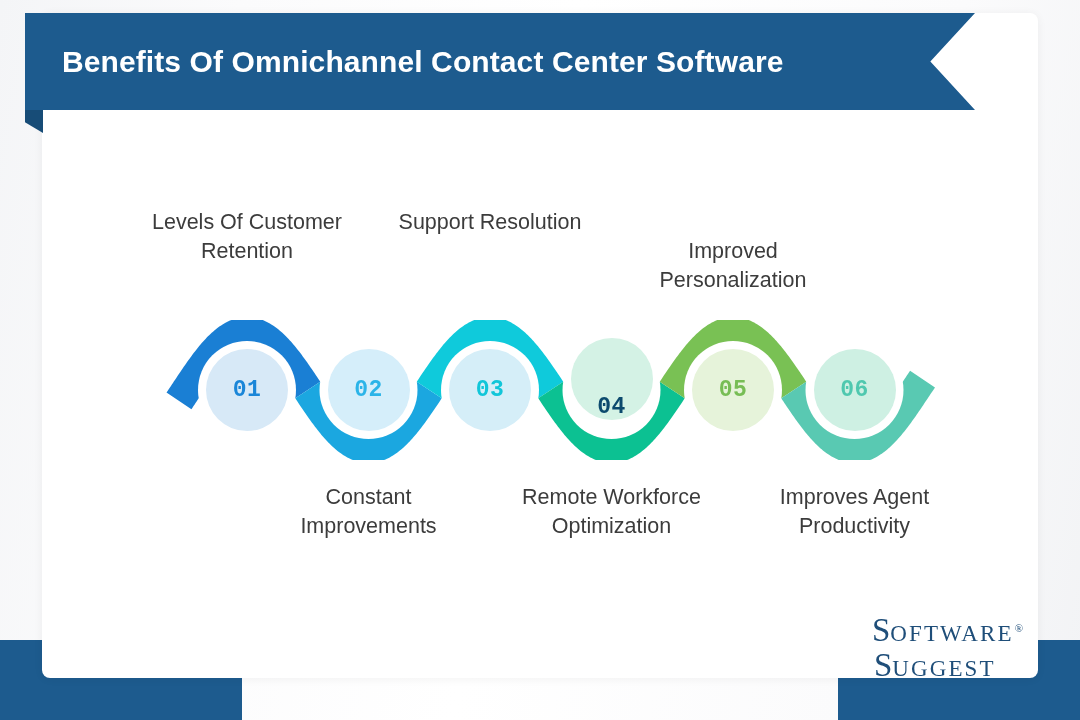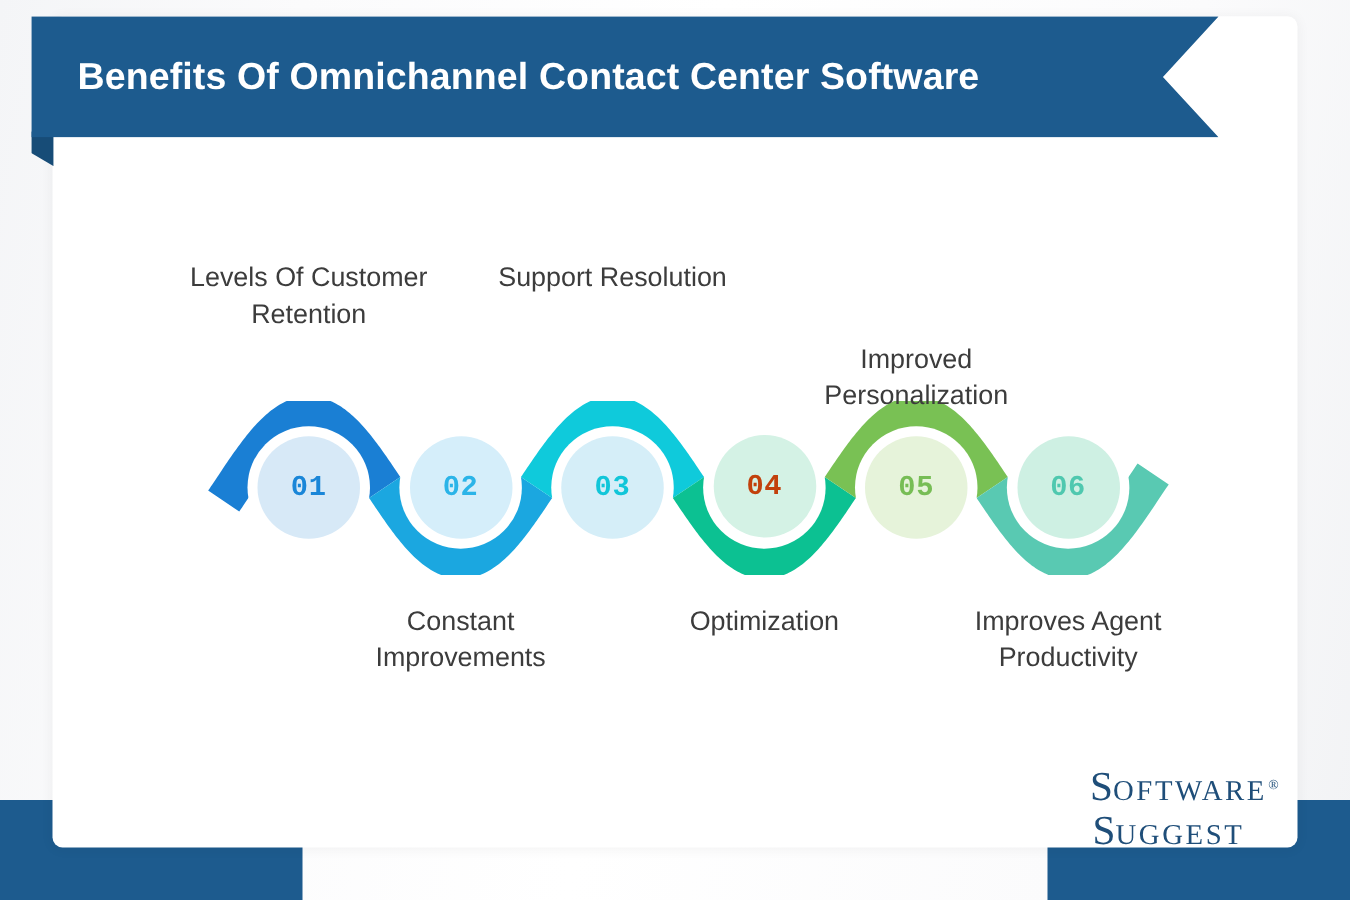--- a/index.html
+++ b/index.html
@@ -192,21 +192,21 @@
       </svg>
       <div class="step-circle" style="left: 206px; top: 349px; width: 82px; height: 82px; background: rgb(215, 233, 247); color: rgb(26, 134, 216);">
         <span>01</span>
       </div>
       <div class="step-circle" style="left: 327.5px; top: 349px; width: 82px; height: 82px; background: rgb(213, 238, 250); color: rgb(43, 180, 232);">
         <span>02</span>
       </div>
       <div class="step-circle" style="left: 449px; top: 349px; width: 82px; height: 82px; background: rgb(213, 238, 248); color: rgb(17, 198, 217);">
         <span>03</span>
       </div>
-      <div class="step-circle" style="left: 570.5px; top: 348px; width: 82px; height: 82px; background: rgb(212, 242, 229); color: #c2410c;">
+      <div class="step-circle" style="left: 570.5px; top: 338px; width: 82px; height: 82px; background: rgb(212, 242, 229); color: #0c4a6e; align-items: flex-end;">
         <span>04</span>
       </div>
       <div class="step-circle" style="left: 692px; top: 349px; width: 82px; height: 82px; background: rgb(230, 243, 218); color: rgb(119, 189, 85);">
         <span>05</span>
       </div>
       <div class="step-circle" style="left: 813.5px; top: 349px; width: 82px; height: 82px; background: rgb(206, 240, 227); color: rgb(79, 200, 175);">
         <span>06</span>
       </div>
     </div>
   <div id="labels-layer">
@@ -215,23 +215,24 @@
         <div>Retention</div>
       </div>
       <div class="step-label" style="color: rgb(60, 60, 60); width: 240px; left: 248.5px; top: 483px;">
         <div>Constant</div>
         <div>Improvements</div>
       </div>
       <div class="step-label" style="color: rgb(60, 60, 60); width: 240px; left: 370px; top: 208px;">
         <div>Support Resolution</div>
       </div>
       <div class="step-label" style="color: rgb(60, 60, 60); width: 240px; left: 491.5px; top: 483px;">
+        <div>Remote Workforce</div>
         <div>Optimization</div>
       </div>
-      <div class="step-label" style="color: rgb(60, 60, 60); width: 240px; left: 613px; top: 237px; margin-top: 36px;">
+      <div class="step-label" style="color: rgb(60, 60, 60); width: 240px; left: 613px; top: 237px;">
         <div>Improved</div>
         <div>Personalization</div>
       </div>
       <div class="step-label" style="color: rgb(60, 60, 60); width: 240px; left: 734.5px; top: 483px;">
         <div>Improves Agent</div>
         <div>Productivity</div>
       </div>
     </div>
 
   <div id="logo">

